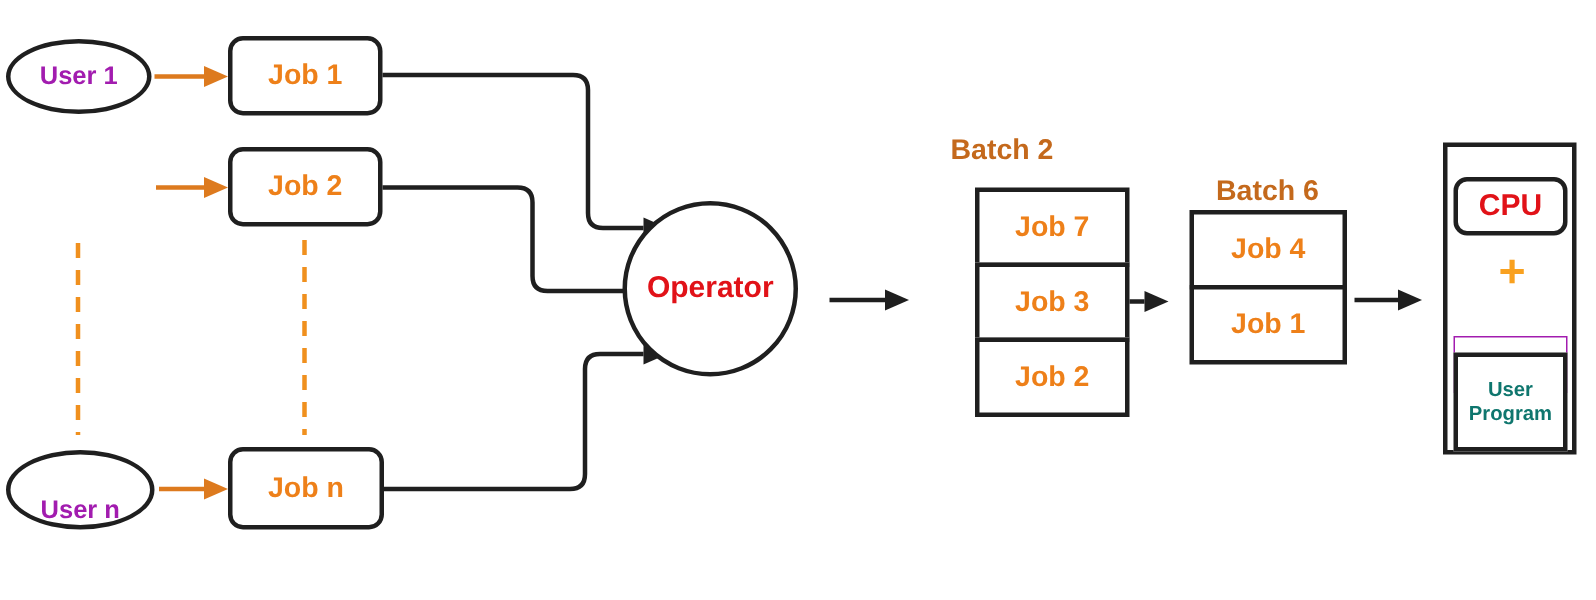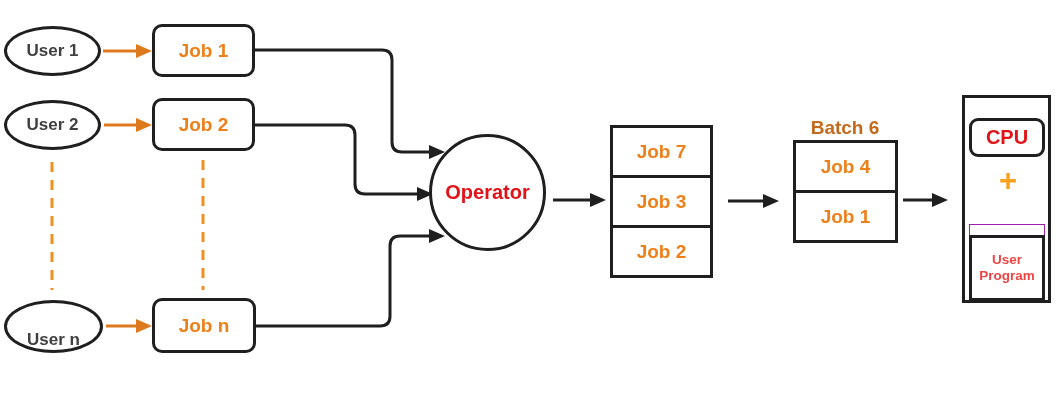--- a/index.html
+++ b/index.html
@@ -2,32 +2,32 @@
 <html><head>
 <meta charset="utf-8">
 <style>
   html,body{margin:0;padding:0;background:#ffffff;}
   #canvas{
     position:relative;width:1064px;height:400px;background:#ffffff;overflow:hidden;
     font-family:"Liberation Sans","DejaVu Sans",sans-serif;font-weight:bold;
   }
   #wires{position:absolute;left:0;top:0;width:1064px;height:400px;}
   .node{position:absolute;box-sizing:border-box;display:flex;align-items:center;justify-content:center;background:#ffffff;}
-  .ellipse{border:3px solid #1f1f1f;border-radius:50%;color:#404040;font-size:17px;}
+  .ellipse{border:3px solid #1f1f1f;border-radius:50%;color:#a21caf;font-size:17px;}
   .jobbox{border:3px solid #1f1f1f;border-radius:10px;color:#ee8019;font-size:19px;}
   .circle{border:3px solid #1f1f1f;border-radius:50%;color:#e11218;font-size:20px;}
   .batch-title{position:absolute;box-sizing:border-box;text-align:center;color:#c4691c;font-size:19px;background:transparent;}
   .stack{position:absolute;box-sizing:border-box;}
   .cell{box-sizing:border-box;border:3px solid #1f1f1f;background:#ffffff;display:flex;align-items:center;justify-content:center;color:#ee8019;font-size:19px;}
   .cell + .cell{margin-top:-3px;}
   .machine-outer{border:3px solid #1f1f1f;}
   .cpu-box{border:3px solid #1f1f1f;border-radius:9px;color:#e11218;font-size:20px;}
   .sq-box{border:1px solid #a21caf;color:#e11218;font-size:20px;margin-top:24px;}
   .plus{color:#f9a11f;font-size:31px;background:transparent;}
-  .userprog{border:3px solid #1f1f1f;color:#ef4444;font-size:13.5px;text-align:center;line-height:1.15;}
+  .userprog{border:3px solid #1f1f1f;color:#0f766e;font-size:13.5px;text-align:center;line-height:1.15;}
 </style>
 </head>
 <body>
 
 <div id="canvas">
 
   <svg id="wires" viewBox="0 0 1064 400" xmlns="http://www.w3.org/2000/svg">
 
     <g stroke="#f0901e" stroke-width="3" stroke-dasharray="10 8" fill="none">
       <path d="M52,162 V290"></path>
@@ -60,42 +60,40 @@
       <path d="M728,201 H763" fill="none"></path>
         <polygon points="763,194 779,201 763,208" stroke="none"></polygon>
       <path d="M903,200 H932" fill="none"></path>
         <polygon points="932,193 948,200 932,207" stroke="none"></polygon>
     </g>
   </svg>
 
   <div class="node ellipse" style="left:4px;top:26px;width:97px;height:50px;">
     <span>User 1</span>
   </div>
-  <div class="node ellipse" style="left:4px;top:100px;width:97px;height:50px;">
-    <span>User 2</span>
-  </div>
   <div class="node ellipse" style="left:4px;top:300px;width:99px;height:53px;align-items:flex-end;">
     <span>User n</span>
   </div>
 
   <div class="node jobbox" style="left:152px;top:24px;width:103px;height:53px;">
     <span>Job 1</span>
   </div>
   <div class="node jobbox" style="left:152px;top:98px;width:103px;height:53px;">
     <span>Job 2</span>
   </div>
   <div class="node jobbox" style="left:152px;top:298px;width:104px;height:55px;">
     <span>Job n</span>
   </div>
 
-  <div class="node circle" style="left:429px;top:134px;width:117px;height:117px;">
+  <div class="node circle" style="left:415px;top:134px;width:117px;height:117px;">
     <span>Operator</span>
   </div>
 
-  <div class="stack" style="left:610px;top:125px;width:103px;">
+  <div class="batch-title" style="left:598px;top:90px;width:140px;">Batch 2</div>
+  <div class="stack" style="left:650px;top:125px;width:103px;">
     <div class="cell" style="height:53px;">
       <span>Job 7</span>
     </div>
     <div class="cell" style="height:53px;">
       <span>Job 3</span>
     </div>
     <div class="cell" style="height:53px;">
       <span>Job 2</span>
     </div>
   </div>

